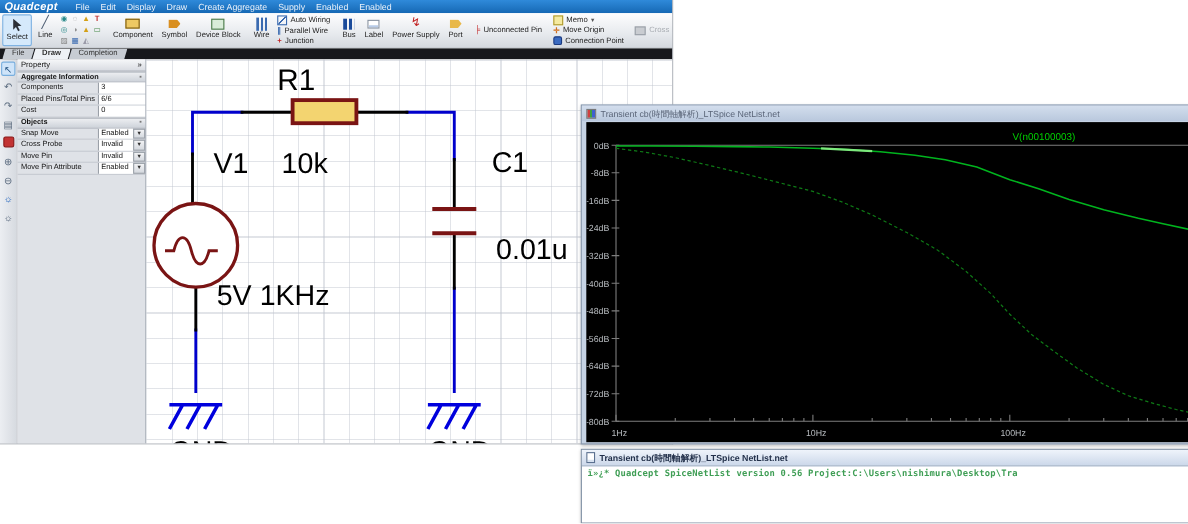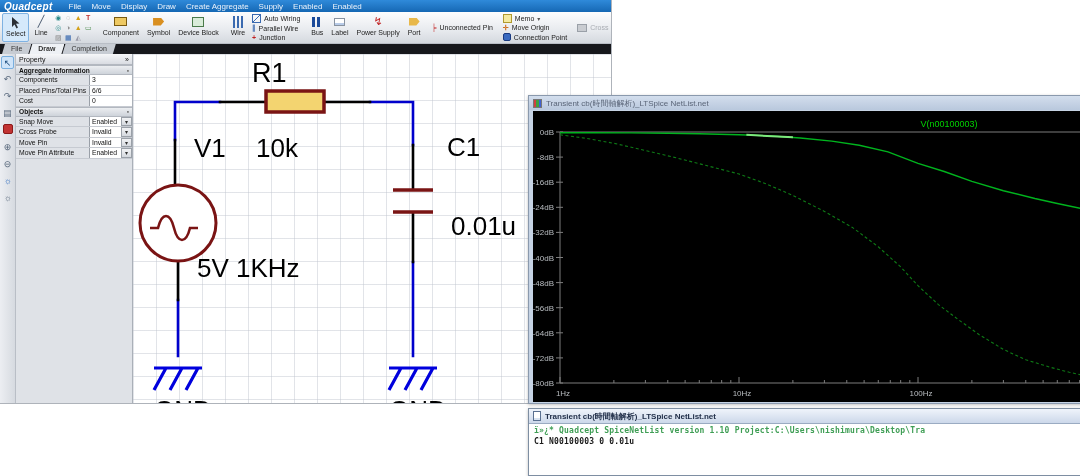--- a/index.html
+++ b/index.html
@@ -98,21 +98,21 @@
 </head>
 <body>
 
 <div class="stage">
 
   <div class="qc-window">
 
     <div class="menubar">
       <span class="logo">Quadcept</span>
       <span class="menu-item">File</span>
-      <span class="menu-item">Move</span>
+      <span class="menu-item">Edit</span>
       <span class="menu-item">Display</span>
       <span class="menu-item">Draw</span>
       <span class="menu-item">Create Aggregate</span>
       <span class="menu-item">Supply</span>
       <span class="menu-item">Enabled</span>
       <span class="menu-item">Enabled</span>
     </div>
 
     <div class="toolbar">
       <div class="tb-btn active">
@@ -406,18 +406,17 @@
         </svg>
     </div>
   </div>
 
   <div class="netlist-window">
     <div class="nw-titlebar">
       <span class="nw-icon"></span>
       <span>Transient cb(時間軸解析)_LTSpice NetList.net</span>
     </div>
     <div class="nw-body">
-      <div class="nl-line" style="color: rgb(63, 158, 85);">ï»¿* Quadcept SpiceNetList version 1.10 Project:C:\Users\nishimura\Desktop\Tra</div>
-      <div class="nl-line" style="color: rgb(26, 26, 26);">C1 N00100003 0 0.01u</div>
+      <div class="nl-line" style="color: rgb(63, 158, 85);">ï»¿* Quadcept SpiceNetList version 0.56 Project:C:\Users\nishimura\Desktop\Tra</div>
     </div>
   </div>
 
 </div>
 
 </body></html>

